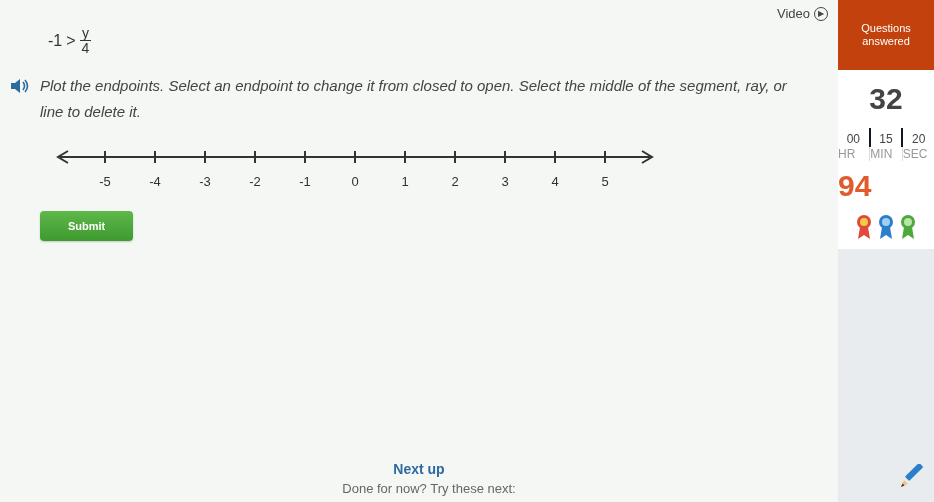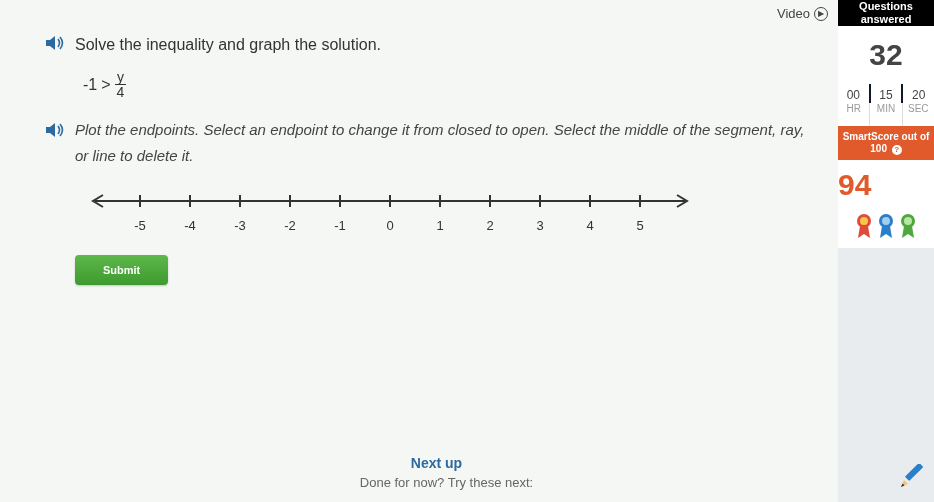--- a/index.html
+++ b/index.html
@@ -9,21 +9,20 @@
     width: 934px;
     height: 502px;
     overflow: hidden;
     display: flex;
     color: #333;
   }
   .main {
     flex: 1;
     position: relative;
     padding: 20px 30px 0 10px;
-    margin-left: 35px;
   }
   .top-links {
     position: absolute;
     top: 6px;
     right: 10px;
     font-size: 13px;
     color: #444;
     display: flex;
     align-items: center;
     gap: 4px;
@@ -95,43 +94,43 @@
     border-radius: 4px;
     padding: 9px 28px;
     font-size: 11px;
     font-weight: bold;
     margin-left: 30px;
     cursor: pointer;
     box-shadow: 0 1px 2px rgba(0,0,0,.2);
   }
   .nextup {
     position: absolute;
-    bottom: 12px;
+    bottom: 6px;
     left: 0; right: 0;
     text-align: center;
   }
   .nextup .t1 { font-weight: bold; color: #2c6aa0; font-size: 14px; }
   .nextup .t2 { color: #666; font-size: 13px; margin-top: 4px; padding-left: 20px; }
 
   
   .sidebar {
     width: 96px;
     background: #e8ecef;
     display: flex;
     flex-direction: column;
     font-size: 11px;
   }
   .sb-header {
-    background: #000000;
+    background: #c2410c;
     color: #fff;
     text-align: center;
-    padding: 0 4px;
+    padding: 22px 4px;
     font-size: 11px;
     line-height: 1.2;
-    font-weight: bold;
+    font-weight: normal;
   }
   .sb-big {
     background: #fff;
     text-align: center;
     font-size: 30px;
     font-weight: bold;
     color: #444;
     padding: 12px 0;
   }
   .sb-header2 {
@@ -152,24 +151,23 @@
     text-align:center;
     font-size: 12px;
     padding: 4px 0 1px;
     color:#444;
     border-right:2px solid #0f172a;
   }
   .time-cell:last-child{border-right:none;}
   .time-unit-row { display:flex; background:#fff; }
   .time-unit {
     flex:1;
-    text-align:center;
-    font-size:10px;
+    font-size:12px;
     color:#999;
-    padding-bottom:12px;
+    padding-bottom:0;
     border-right:1px solid #ddd;
   }
   .time-unit:last-child{border-right:none;}
   .sb-header3 {
     background: #e05a2b;
     color:#fff;
     text-align:center;
     padding:5px 4px;
     font-size:10px;
     font-weight:bold;
@@ -195,30 +193,20 @@
 </style>
 </head>
 <body>
 
 <div class="main">
   <div class="top-links">
     <span>Video</span>
     <span class="play-circle">▶</span>
   </div>
 
-  <div class="qline">
-    <span class="speaker">
-      <svg width="22" height="18" viewBox="0 0 22 18">
-        <path d="M1 6 L5 6 L10 2 L10 16 L5 12 L1 12 Z" fill="#2c6aa0"></path>
-        <path d="M13 5 Q16 9 13 13" stroke="#2c6aa0" stroke-width="1.6" fill="none"></path>
-        <path d="M15 3 Q20 9 15 15" stroke="#2c6aa0" stroke-width="1.6" fill="none"></path>
-      </svg>
-    </span>
-    <span class="prompt">Solve the inequality and graph the solution.</span>
-  </div>
 
   <div class="expr">
     <span>-1</span>
     <span>&gt;</span>
     <span class="frac">
       <span class="top">y</span>
       <span class="bot">4</span>
     </span>
   </div>
 
@@ -281,24 +269,20 @@
     <div class="time-cell">00</div>
     <div class="time-cell">15</div>
     <div class="time-cell">20</div>
   </div>
   <div class="time-unit-row">
     <div class="time-unit">HR</div>
     <div class="time-unit">MIN</div>
     <div class="time-unit">SEC</div>
   </div>
 
-  <div class="sb-header3">
-    <span>SmartScore out of 100</span>
-    <span class="info-dot">?</span>
-  </div>
   <div class="score-box">
     <div class="score-num">94</div>
   </div>
   <div class="ribbons">
     <svg width="20" height="28">
         <circle cx="10" cy="9" r="7" fill="#e04a3a"></circle>
         <circle cx="10" cy="9" r="4" fill="#f7c94a"></circle>
         <path d="M6 14 L4 26 L10 22 L16 26 L14 14 Z" fill="#e04a3a"></path>
       </svg>
     <svg width="20" height="28">

